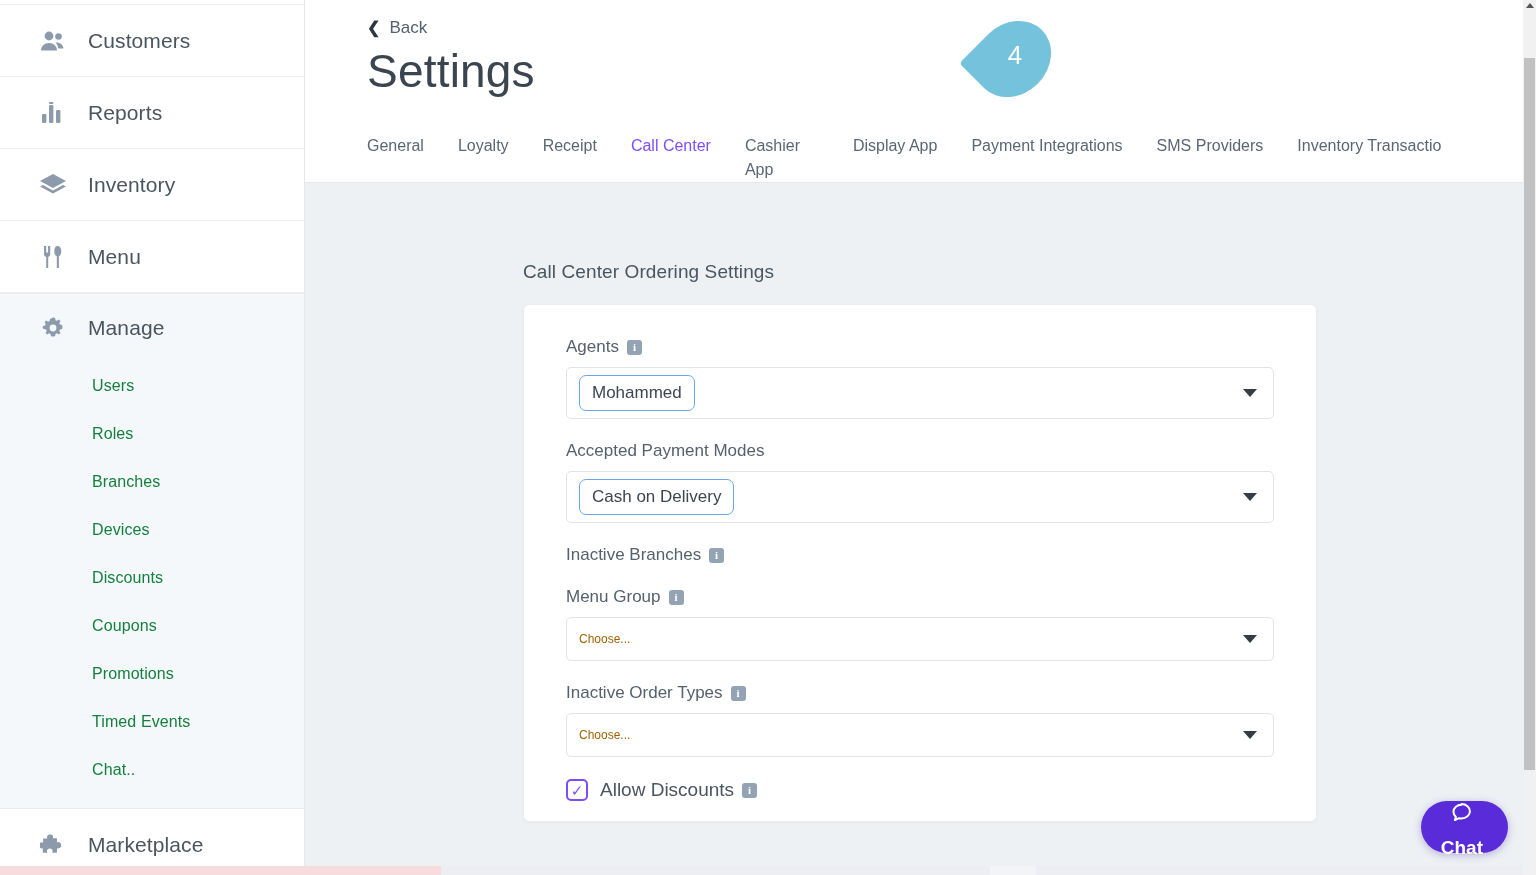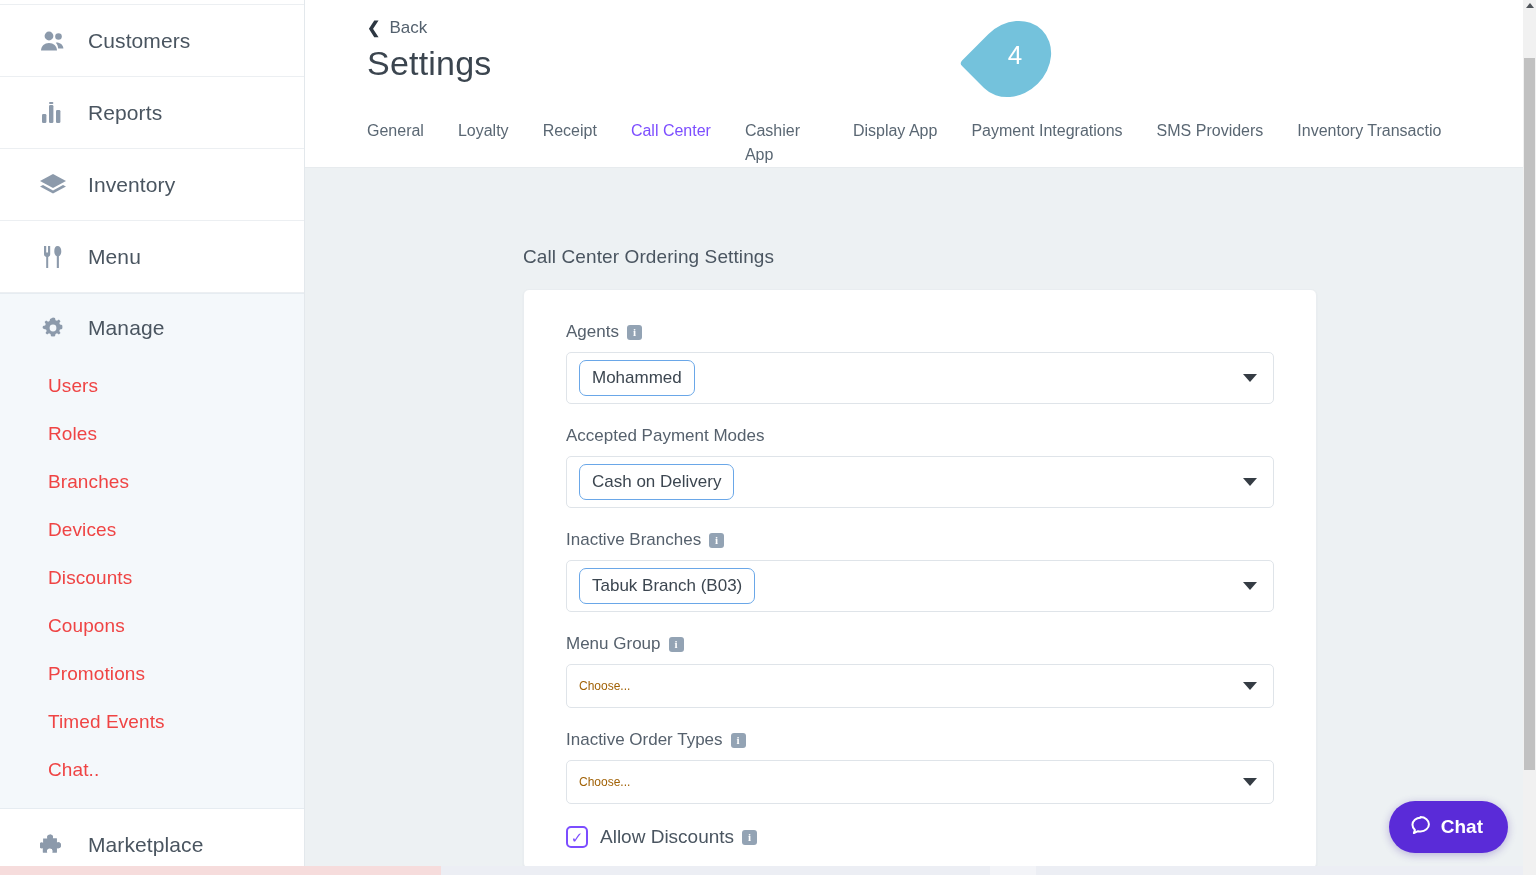--- a/index.html
+++ b/index.html
@@ -37,25 +37,25 @@
     font-size: 21px; color: #4a5560; font-weight: 400; letter-spacing: .1px;
   }
   .nav-group {
     background: #f4f8fb;
     border-top: 1px solid #e6ecf1;
     border-bottom: 1px solid #e6ecf1;
     padding-bottom: 14px;
   }
   .nav-group .nav-item { background: transparent; border-bottom: none; height: 68px; }
   .sub-item {
-    padding-left: 48px;
+    padding-left: 92px;
     height: 48px;
     display: flex; align-items: center;
-    font-size: 19px;
-    color: #ef4444;
+    font-size: 16px;
+    color: #15803d;
     letter-spacing: .1px;
   }
   .first-divider { height: 5px; border-bottom: 1px solid #eceff2; background:#fff; }
 
   
   .main {
     flex: 1 1 auto; height: 875px; position: relative;
     display: flex; flex-direction: column;
     background: #edf1f3;
     overflow: hidden;
@@ -66,21 +66,21 @@
     position: relative;
     flex: 0 0 164px;
     border-bottom: 1px solid #e7ebee;
   }
   .back-row {
     display: flex; align-items: center; gap: 9px;
     font-size: 17px; color: #54616e;
   }
   .back-chev { font-size: 16px; color: #2d3742; font-weight: 700; line-height: 1; }
   .page-title {
-    font-size: 34px; color: #3b454f; font-weight: 400;
+    font-size: 46px; color: #3b454f; font-weight: 400;
     margin-top: 6px; letter-spacing: .2px;
   }
   .tabs {
     display: flex; align-items: flex-start; gap: 0;
     margin-top: 16px;
     position: relative;
   }
   .tab {
     font-size: 16px; color: #5a6773;
     padding: 0 16px 0 0;
@@ -190,20 +190,21 @@
   
   .chat-widget {
     position: absolute; right: 28px; bottom: 22px;
     background: #5a2bd8;
     border-radius: 26px;
     height: 52px;
     display: flex; align-items: center; gap: 9px;
     padding: 0 25px 0 20px;
     box-shadow: 0 2px 8px rgba(60,30,160,.3);
     z-index: 30;
+    flex-direction: column;
   }
   .chat-widget .label { color: #fff; font-size: 19px; font-weight: 700; }
 
   
   .vscroll {
     position: absolute; right: 0; top: 0; width: 13px; height: 875px;
     background: #f1f1f1; z-index: 25;
   }
   .vscroll .thumb {
     position: absolute; left: 1px; top: 58px; width: 11px; height: 712px;
@@ -367,24 +368,20 @@
             <span class="chip">Cash on Delivery</span>
             <span class="caret"></span>
           </div>
         </div>
 
         <div class="field">
           <div class="field-label">
             <span>Inactive Branches</span>
             <span class="info-icon">i</span>
           </div>
-          <div class="select-box">
-            <span class="chip">Tabuk Branch (B03)</span>
-            <span class="caret"></span>
-          </div>
         </div>
 
         <div class="field">
           <div class="field-label">
             <span>Menu Group</span>
             <span class="info-icon">i</span>
           </div>
           <div class="select-box empty">
             <span class="placeholder">Choose...</span>
             <span class="caret"></span>

